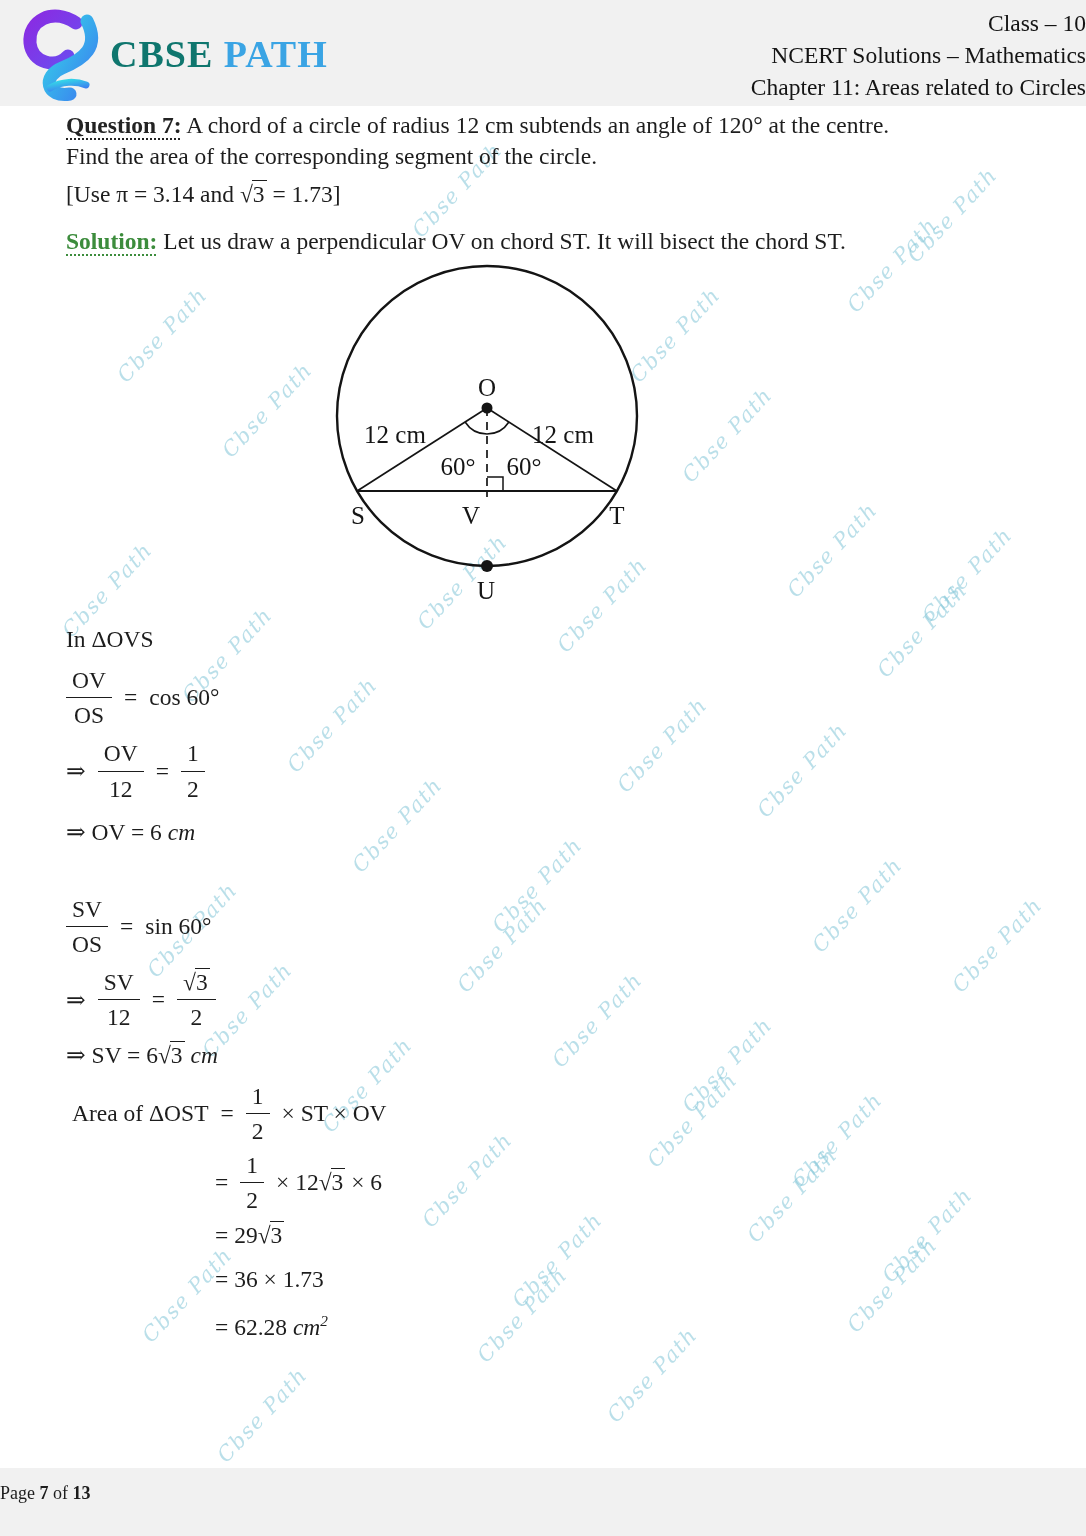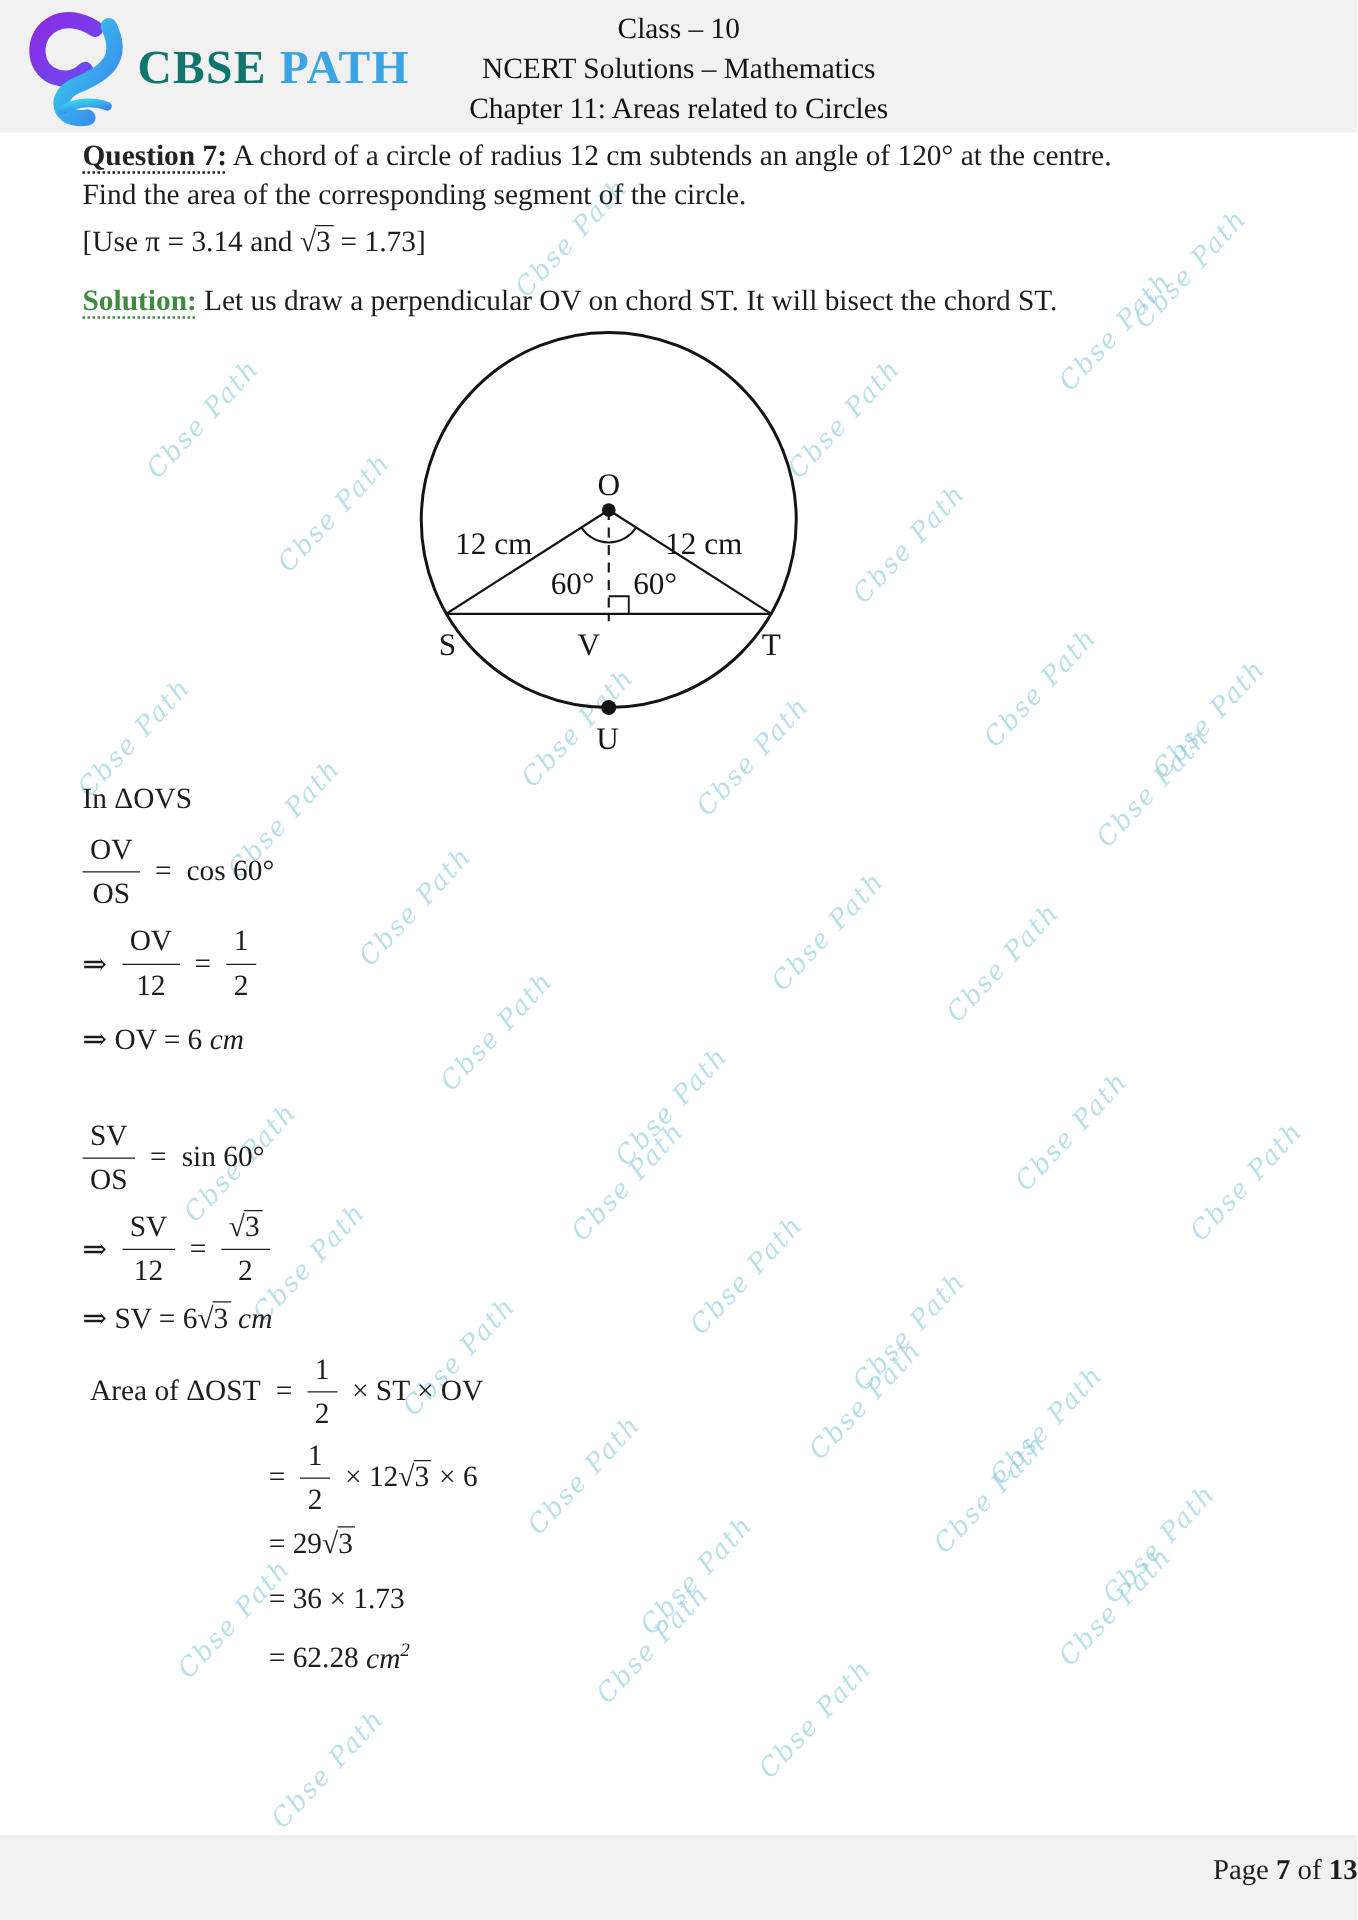--- a/index.html
+++ b/index.html
@@ -9,21 +9,21 @@
     background:#ffffff; color:#1d1d1d;
     font-family:"Liberation Serif","DejaVu Serif",serif;
     font-size:23.5px;
   }
   
   .hdr { position:absolute; left:0; top:0; width:1086px; height:106px; background:#f1f1f1; }
   .logo { position:absolute; left:14px; top:5px; width:94px; height:98px; }
   .brand { position:absolute; left:110px; top:32px; font-size:38px; font-weight:bold; letter-spacing:1px; white-space:nowrap; }
   .brand .b1 { color:#0f766e; }
   .brand .b2 { color:#3aa4e4; }
-  .hdr-center { position:absolute; left:0; top:7px; width:100%; text-align:center; font-size:23.5px; line-height:32px; color:#141414; }
+  .hdr-center { position:absolute; left:0; top:7px; width:100%; text-align:right; font-size:23.5px; line-height:32px; color:#141414; }
   
   .wm {
     position:absolute; white-space:nowrap; pointer-events:none;
     font-family:"DejaVu Serif",serif; font-style:italic; font-size:21px;
     letter-spacing:1.5px; color:rgba(130,196,215,0.55);
     transform:rotate(-47deg); z-index:0;
   }
   
   .q { position:absolute; left:66px; top:110px; width:965px; line-height:31px; z-index:2; }
   .q-use { margin-top:7px; }
@@ -46,21 +46,21 @@
   .mrow { display:flex; align-items:center; gap:12px; }
   .mline { line-height:34px; }
   .it { font-style:italic; }
   .chunk { white-space:nowrap; }
   sup { font-size:0.65em; }
   
   .diagram { position:absolute; left:325px; top:256px; z-index:1; }
   .diagram text { font-family:"Liberation Serif","DejaVu Serif",serif; font-size:25px; fill:#151515; }
   
   .ftr { position:absolute; left:0; top:1468px; width:1086px; height:68px; background:#f1f1f1; z-index:2; }
-  .ftr-inner { text-align:right; padding-top:15px; font-size:23px; color:#1d1d1d; }
+  .ftr-inner { text-align:left; padding-top:15px; font-size:18px; color:#1d1d1d; }
   .bold { font-weight:bold; }
 </style>
 </head>
 <body>
 
 <div class="page">
 
   <span class="wm" style="left:102px;top:323px">Cbse Path</span>
   <span class="wm" style="left:207px;top:398px">Cbse Path</span>
   <span class="wm" style="left:397px;top:178px">Cbse Path</span>

